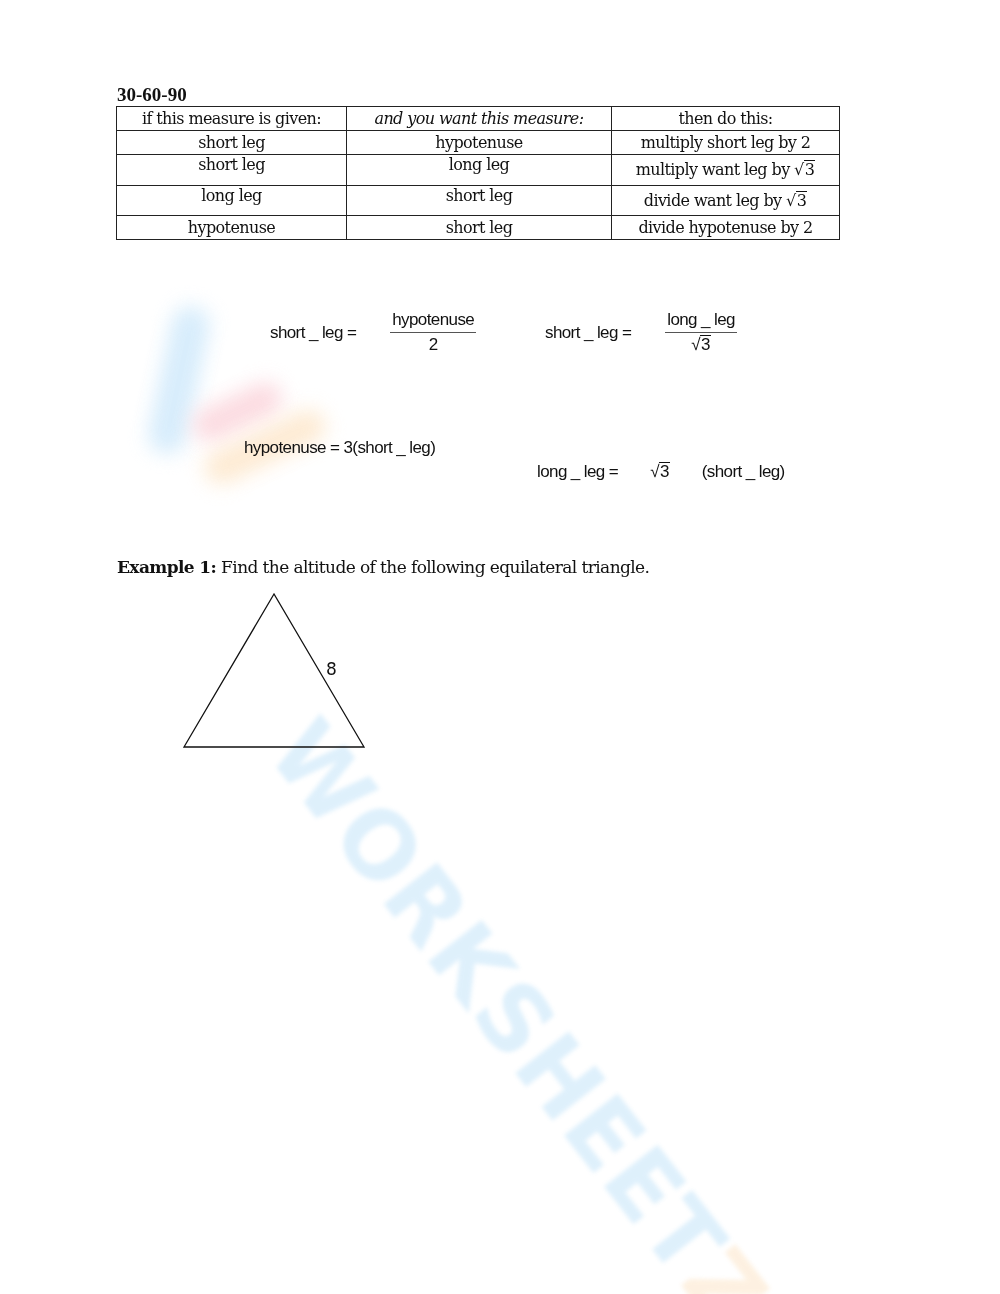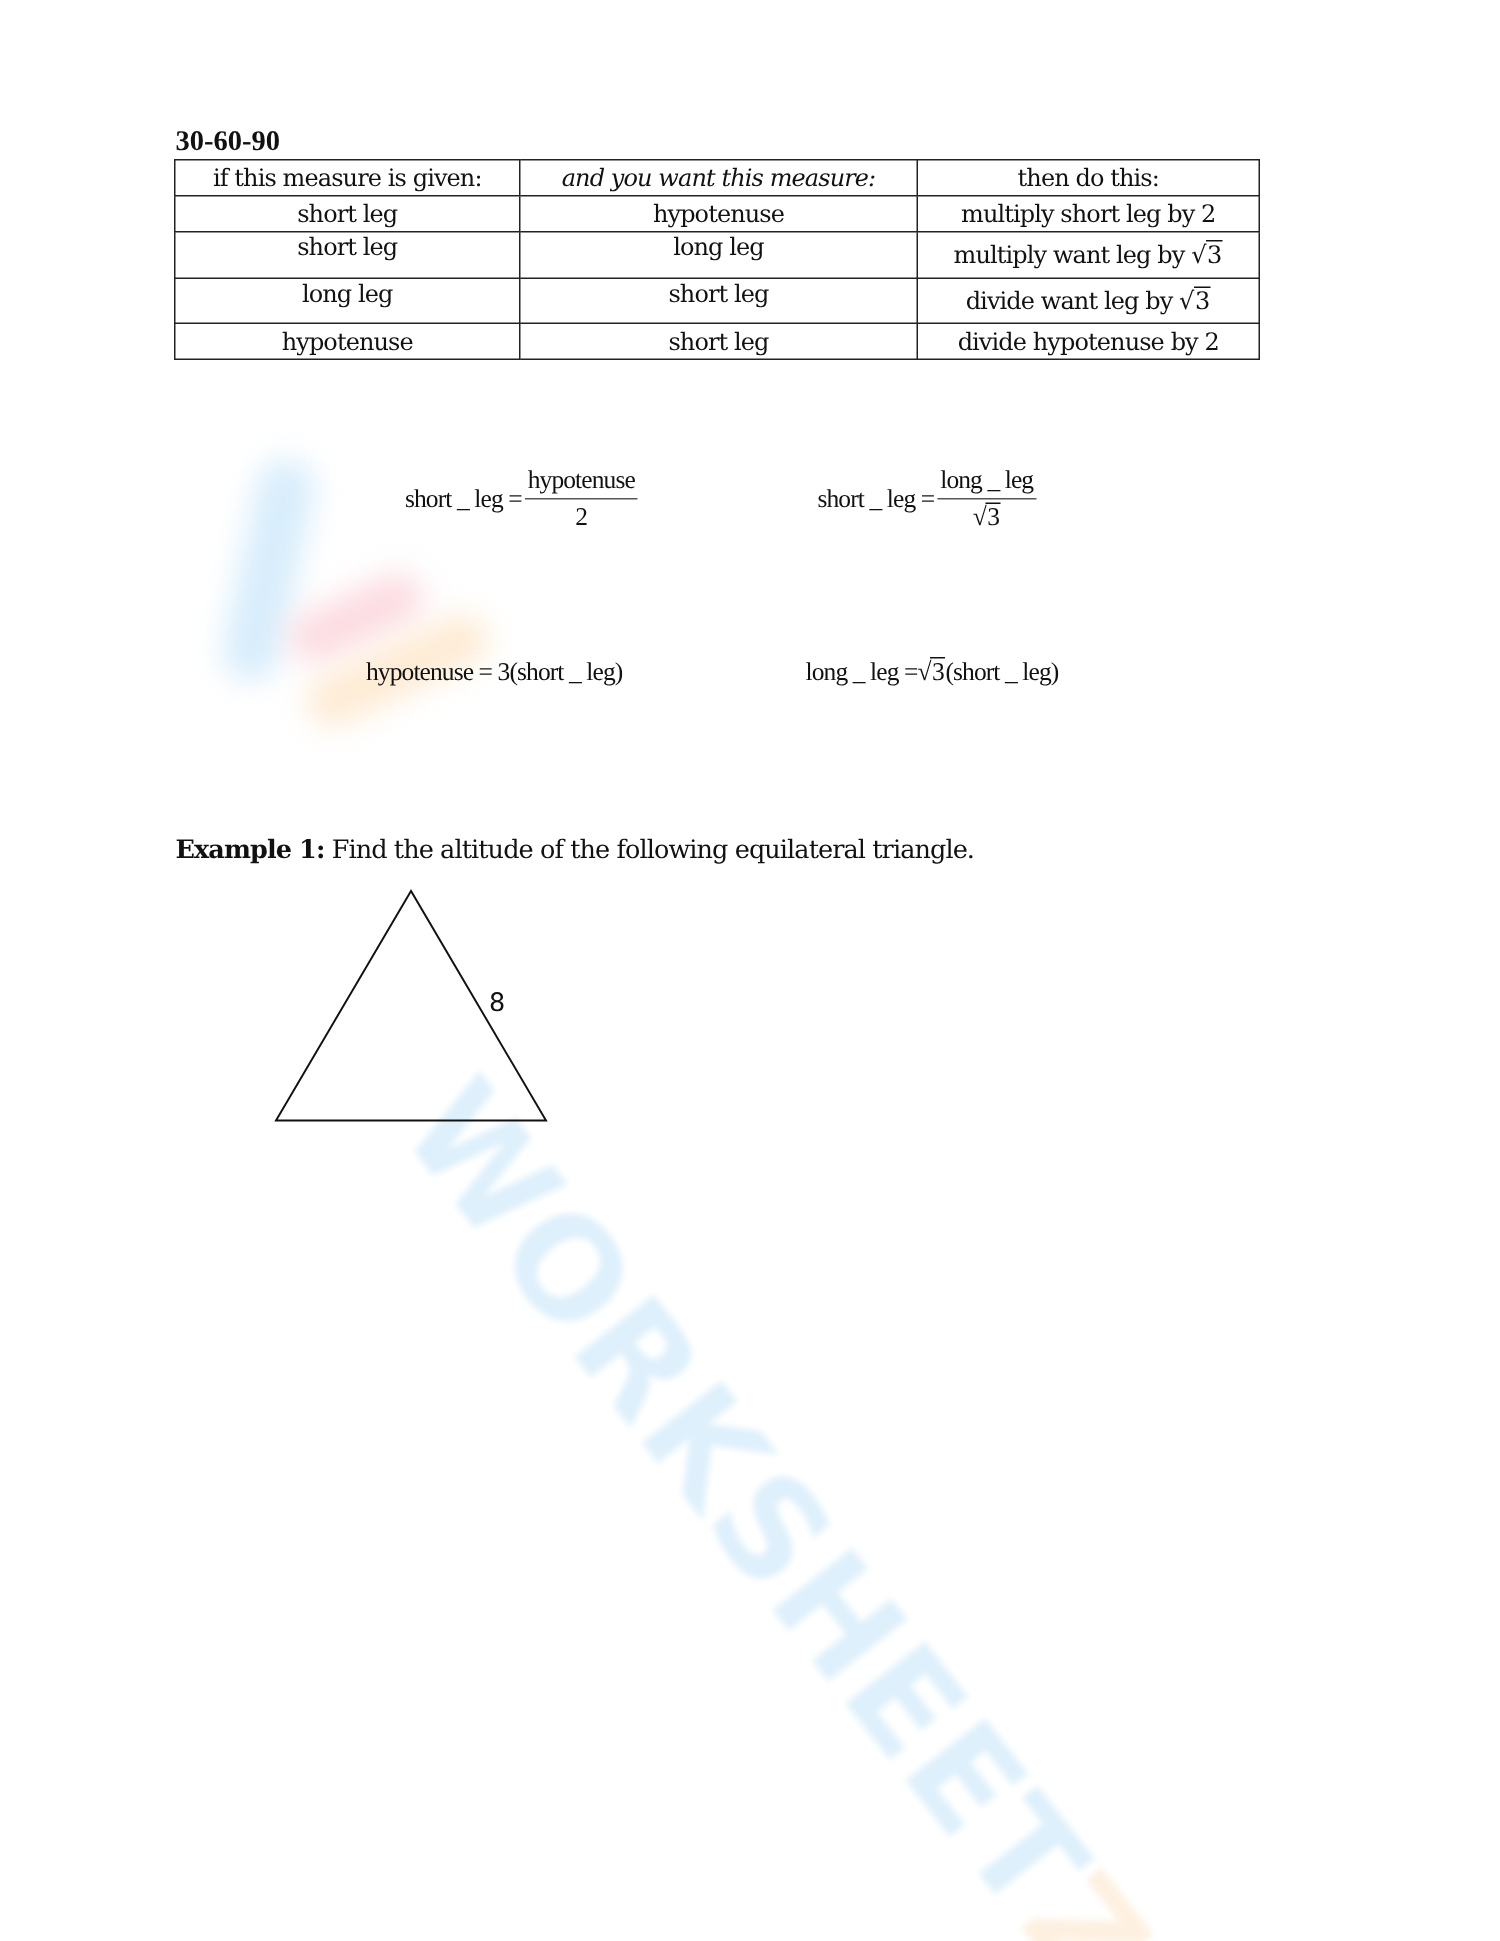--- a/index.html
+++ b/index.html
@@ -50,25 +50,26 @@
     table.rules td.c { text-align: center; }
     table.rules td.l { text-align: center; }
     .col1 { width: 213px; }
     .col2 { width: 248px; font-style: italic; }
     .col3 { width: 211px; }
     .sqrt { display: inline-block; }
     .sqrt .rad { display: inline-block; border-top: 1.2px solid #111; padding: 0 1px; line-height: 17px; }
 
     .formula {
       position: absolute;
-      font-family: Liberation Serif, serif;
+      font-family: Liberation Sans, sans-serif;
       font-size: 17px;
       letter-spacing: -0.6px;
       display: flex; align-items: center;
       white-space: nowrap;
+      gap: 32px;
     }
     .frac { display: inline-flex; flex-direction: column; align-items: center; margin-left: 2px; }
     .frac .num { border-bottom: 1px solid #555; padding: 0 2px 2px 2px; line-height: 20px; }
     .frac .den { line-height: 22px; padding-top: 1px; }
 
     .example {
       position: absolute; left: 117px; top: 557px;
       font-family: "DejaVu Serif", serif;
       font-size: 17px; letter-spacing: -0.6px;
       white-space: nowrap;
@@ -143,21 +144,21 @@
   <span class="frac">
     <span class="num">long _ leg</span>
     <span class="den"><span class="sqrt">√<span class="rad">3</span></span></span>
   </span>
 </div>
 
 <div class="formula" style="left:244px;top:438px;">
   <span>hypotenuse = 3(short _ leg)</span>
 </div>
 
-<div class="formula" style="left:537px;top:438px;text-align:center;">
+<div class="formula" style="left:537px;top:462px;text-align:center;">
   <span>long _ leg =</span>
   <span class="sqrt">√<span class="rad">3</span></span>
   <span>(short _ leg)</span>
 </div>
 
 <div class="example">
   <b>Example 1:</b>
   <span>Find the altitude of the following equilateral triangle.</span>
 </div>
 

